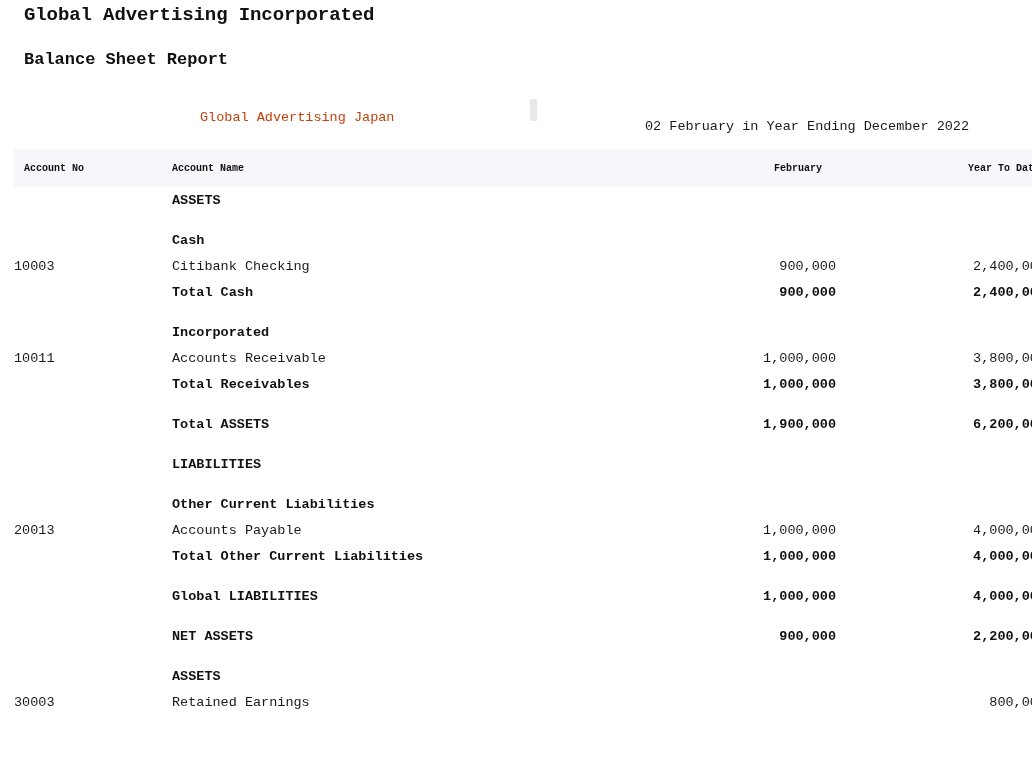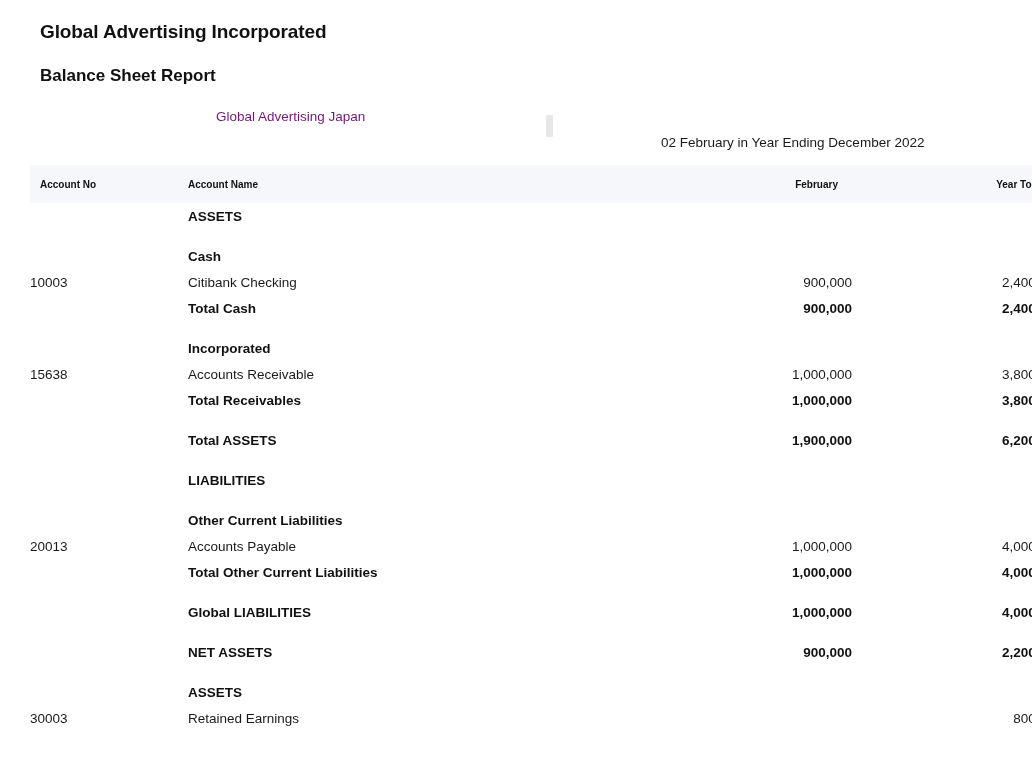--- a/index.html
+++ b/index.html
@@ -16,21 +16,22 @@
     overflow: hidden;
     position: relative;
     -webkit-font-smoothing: antialiased;
   }
 
   .page {
     position: relative;
     width: 879px;
     height: 759px;
     box-sizing: border-box;
-    padding: 16px;
+    padding: 0;
+    font-family: Liberation Mono, monospace;
   }
 
   
   .report-header {
     padding: 6px 0 0 24px;
   }
   .report-title {
     font-size: 19px;
     font-weight: bold;
     line-height: 1.0;
@@ -50,23 +51,23 @@
 
   
   .param-strip {
     position: relative;
     height: 40px;
     margin-top: 25px;
   }
   .param-entity {
     position: absolute;
     left: 200px;
-    top: 0;
-    font-size: 13.5px;
-    color: #701a75;
+    top: 17px;
+    font-size: 13.5px;
+    color: #c2410c;
     white-space: nowrap;
   }
   .param-divider {
     position: absolute;
     left: 530px;
     top: 6px;
     width: 7px;
     height: 22px;
     background: #e8e8e8;
     border-radius: 1px;
@@ -185,21 +186,21 @@
           <td class="cell-num cell-feb">900,000</td>
           <td class="cell-num cell-ytd">2,400,000</td>
         </tr>
         <tr class="row-bold row-gap">
           <td class="cell-acctno"></td>
           <td class="cell-acctname indent-0">Incorporated</td>
           <td class="cell-num cell-feb"></td>
           <td class="cell-num cell-ytd"></td>
         </tr>
         <tr>
-          <td class="cell-acctno">15638</td>
+          <td class="cell-acctno">10011</td>
           <td class="cell-acctname indent-0">Accounts Receivable</td>
           <td class="cell-num cell-feb">1,000,000</td>
           <td class="cell-num cell-ytd">3,800,000</td>
         </tr>
         <tr class="row-bold">
           <td class="cell-acctno"></td>
           <td class="cell-acctname indent-0">Total Receivables</td>
           <td class="cell-num cell-feb">1,000,000</td>
           <td class="cell-num cell-ytd">3,800,000</td>
         </tr>

